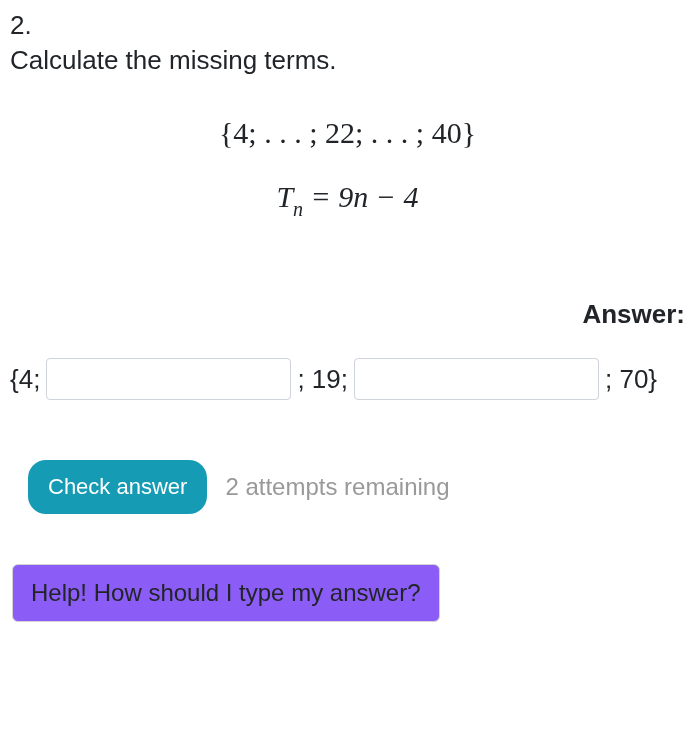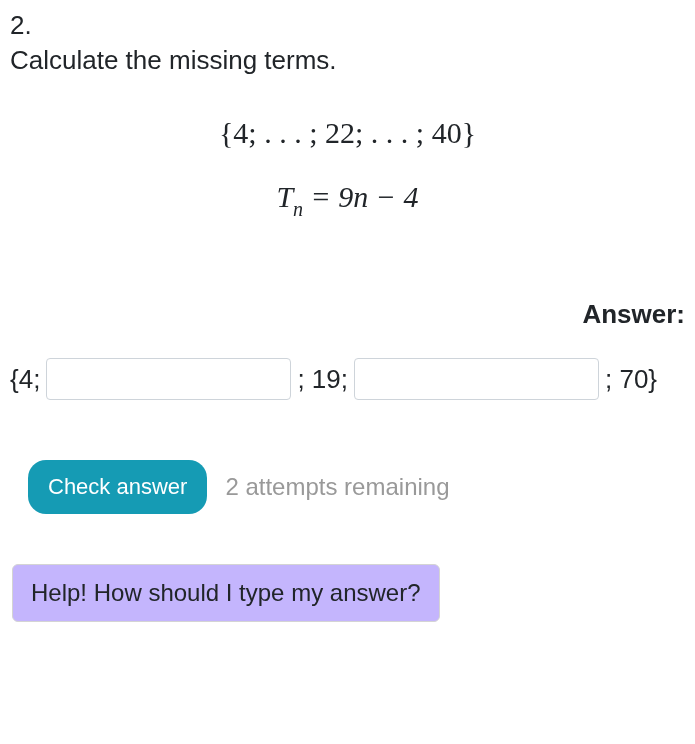--- a/index.html
+++ b/index.html
@@ -81,21 +81,21 @@
       padding: 14px 20px;
       font-size: 22px;
       cursor: pointer;
     }
     .attempts {
       color: #999;
       font-size: 24px;
     }
     .help-btn {
       display: inline-block;
-      background: #c4b5fd;
+      background: #8b5cf6;
       border: 1px solid #d4d4d4;
       border-radius: 6px;
       padding: 14px 18px;
       font-size: 24px;
       cursor: pointer;
       margin-left: 2px;
       color: #212529;
     }
   </style>
 </head>

